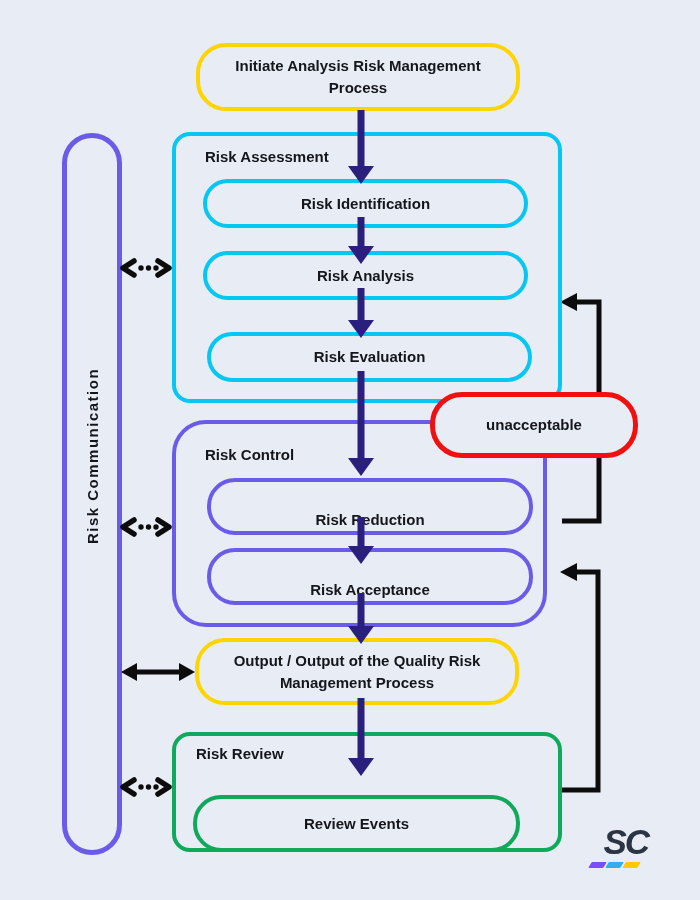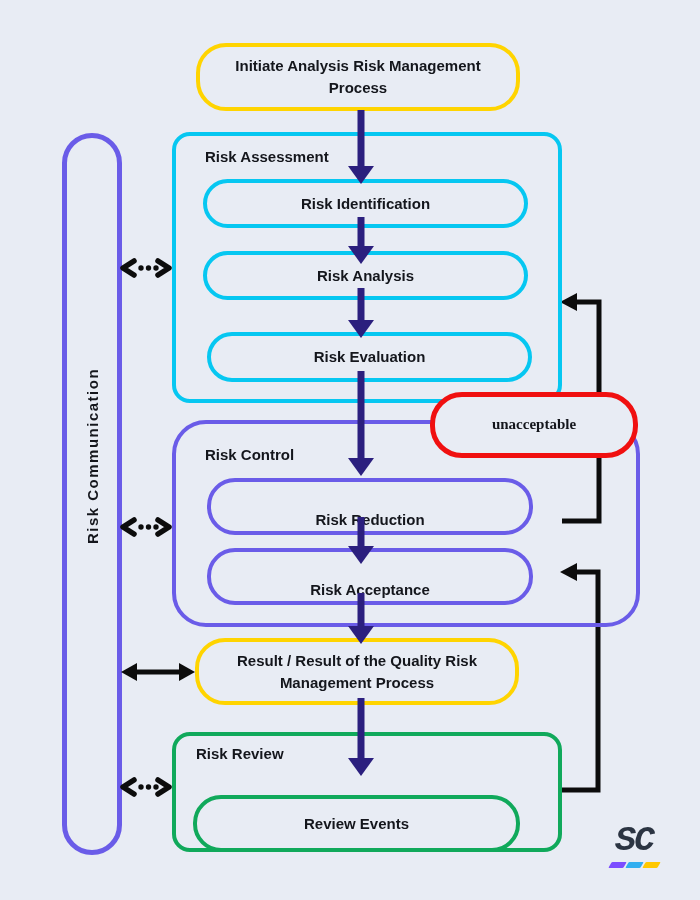--- a/index.html
+++ b/index.html
@@ -19,21 +19,21 @@
   .clabel{position:absolute;font-weight:700;font-size:15px;white-space:nowrap;color:var(--text);}
   .box{
     position:absolute;box-sizing:border-box;display:flex;align-items:center;justify-content:center;
     text-align:center;font-weight:700;font-size:15px;line-height:1.45;color:var(--text);
     background:transparent;z-index:3;
   }
   .b-cyan{border:4px solid var(--cyan);border-radius:25px;}
   .b-purple{border:4px solid var(--purple);border-radius:28px;align-items:flex-end;}
   .b-green{border:4px solid var(--green);border-radius:28px;}
   .b-yellow{border:4px solid var(--yellow);border-radius:30px;}
-  .b-red{border:5px solid var(--red);border-radius:32px;background:var(--bg);z-index:4;font-family:Liberation Serif, serif;}
+  .b-red{border:5px solid var(--red);border-radius:32px;background:var(--bg);z-index:4;}
   .pill{
     position:absolute;left:62px;top:133px;width:60px;height:722px;box-sizing:border-box;
     border:5px solid var(--purple);border-radius:30px;z-index:2;
   }
   .vtext{
     position:absolute;left:50%;top:50%;
     writing-mode:vertical-rl;
     transform:translate(-50%,calc(-50% - 38px)) rotate(180deg);
     font-weight:700;font-size:15px;letter-spacing:1.5px;white-space:nowrap;color:var(--text);
   }
@@ -41,21 +41,21 @@
   .wrapline-out{max-width:302px;}
   
   .fb{fill:none;stroke:var(--connector);stroke-width:5;}
   .fbh{fill:var(--connector);stroke:none;}
   .na{stroke:var(--navy);stroke-width:7;}
   .nah{fill:var(--navy);stroke:none;}
   .chev{fill:none;stroke:var(--connector);stroke-width:5.5;stroke-linecap:round;stroke-linejoin:round;}
   .dot{fill:var(--connector);stroke:none;}
   .dbl{stroke:var(--connector);stroke-width:5;}
   
-  .logo{position:absolute;left:600px;top:824px;z-index:2;width:68px;text-align:center;font-family:Liberation Mono, monospace;}
+  .logo{position:absolute;left:580px;top:824px;z-index:2;width:68px;text-align:right;}
   .logo-text{
     font-weight:800;font-style:italic;font-size:35px;letter-spacing:-2px;
     color:var(--logo_dark);line-height:1;display:block;
   }
   .logo-bar{display:flex;gap:2px;justify-content:center;margin-top:3px;transform:skewX(-30deg);}
   .logo-bar span{display:block;width:15px;height:6px;border-radius:1px;}
   .st1{background:var(--stripe_purple);}
   .st2{background:var(--stripe_blue);}
   .st3{background:var(--stripe_yellow);}
 </style>
@@ -89,36 +89,36 @@
       <span>Risk Analysis</span>
     </div>
     <div class="box b-cyan" style="left:27px;top:43px;width:325px;height:49px;">
       <span>Risk Identification</span>
     </div>
     <div class="box b-cyan" style="left:31px;top:196px;width:325px;height:50px;">
       <span>Risk Evaluation</span>
     </div>
   </div>
 
-  <div class="container c-purple" style="left:172px;top:420px;width:468px;height:207px;text-decoration:underline;">
+  <div class="container c-purple" style="left:172px;top:420px;width:375px;height:207px;text-decoration:underline;">
     <span class="clabel" style="left:29px;top:22px;">Risk Control</span>
     <div class="box b-purple" style="left:31px;top:54px;width:326px;height:57px;">
       <span>Risk Reduction</span>
     </div>
     <div class="box b-purple" style="left:31px;top:124px;width:326px;height:57px;">
       <span>Risk Acceptance</span>
     </div>
   </div>
 
   <div class="box b-red" style="left:430px;top:392px;width:208px;height:66px;">
     <span>unacceptable</span>
   </div>
 
   <div class="box b-yellow" style="left:195px;top:638px;width:324px;height:67px;">
-    <span class="wrapline-out">Result / Result of the Quality Risk Management Process</span>
+    <span class="wrapline-out">Output / Output of the Quality Risk Management Process</span>
   </div>
 
   <div class="container c-green" style="left:172px;top:732px;width:390px;height:120px;">
     <span class="clabel" style="left:20px;top:9px;">Risk Review</span>
     <div class="box b-green" style="left:17px;top:37px;width:327px;height:57px;margin-top:22px;">
       <span>Review Events</span>
     </div>
   </div>
 
   <svg id="layer-front" class="layer" width="700" height="900" viewBox="0 0 700 900">

